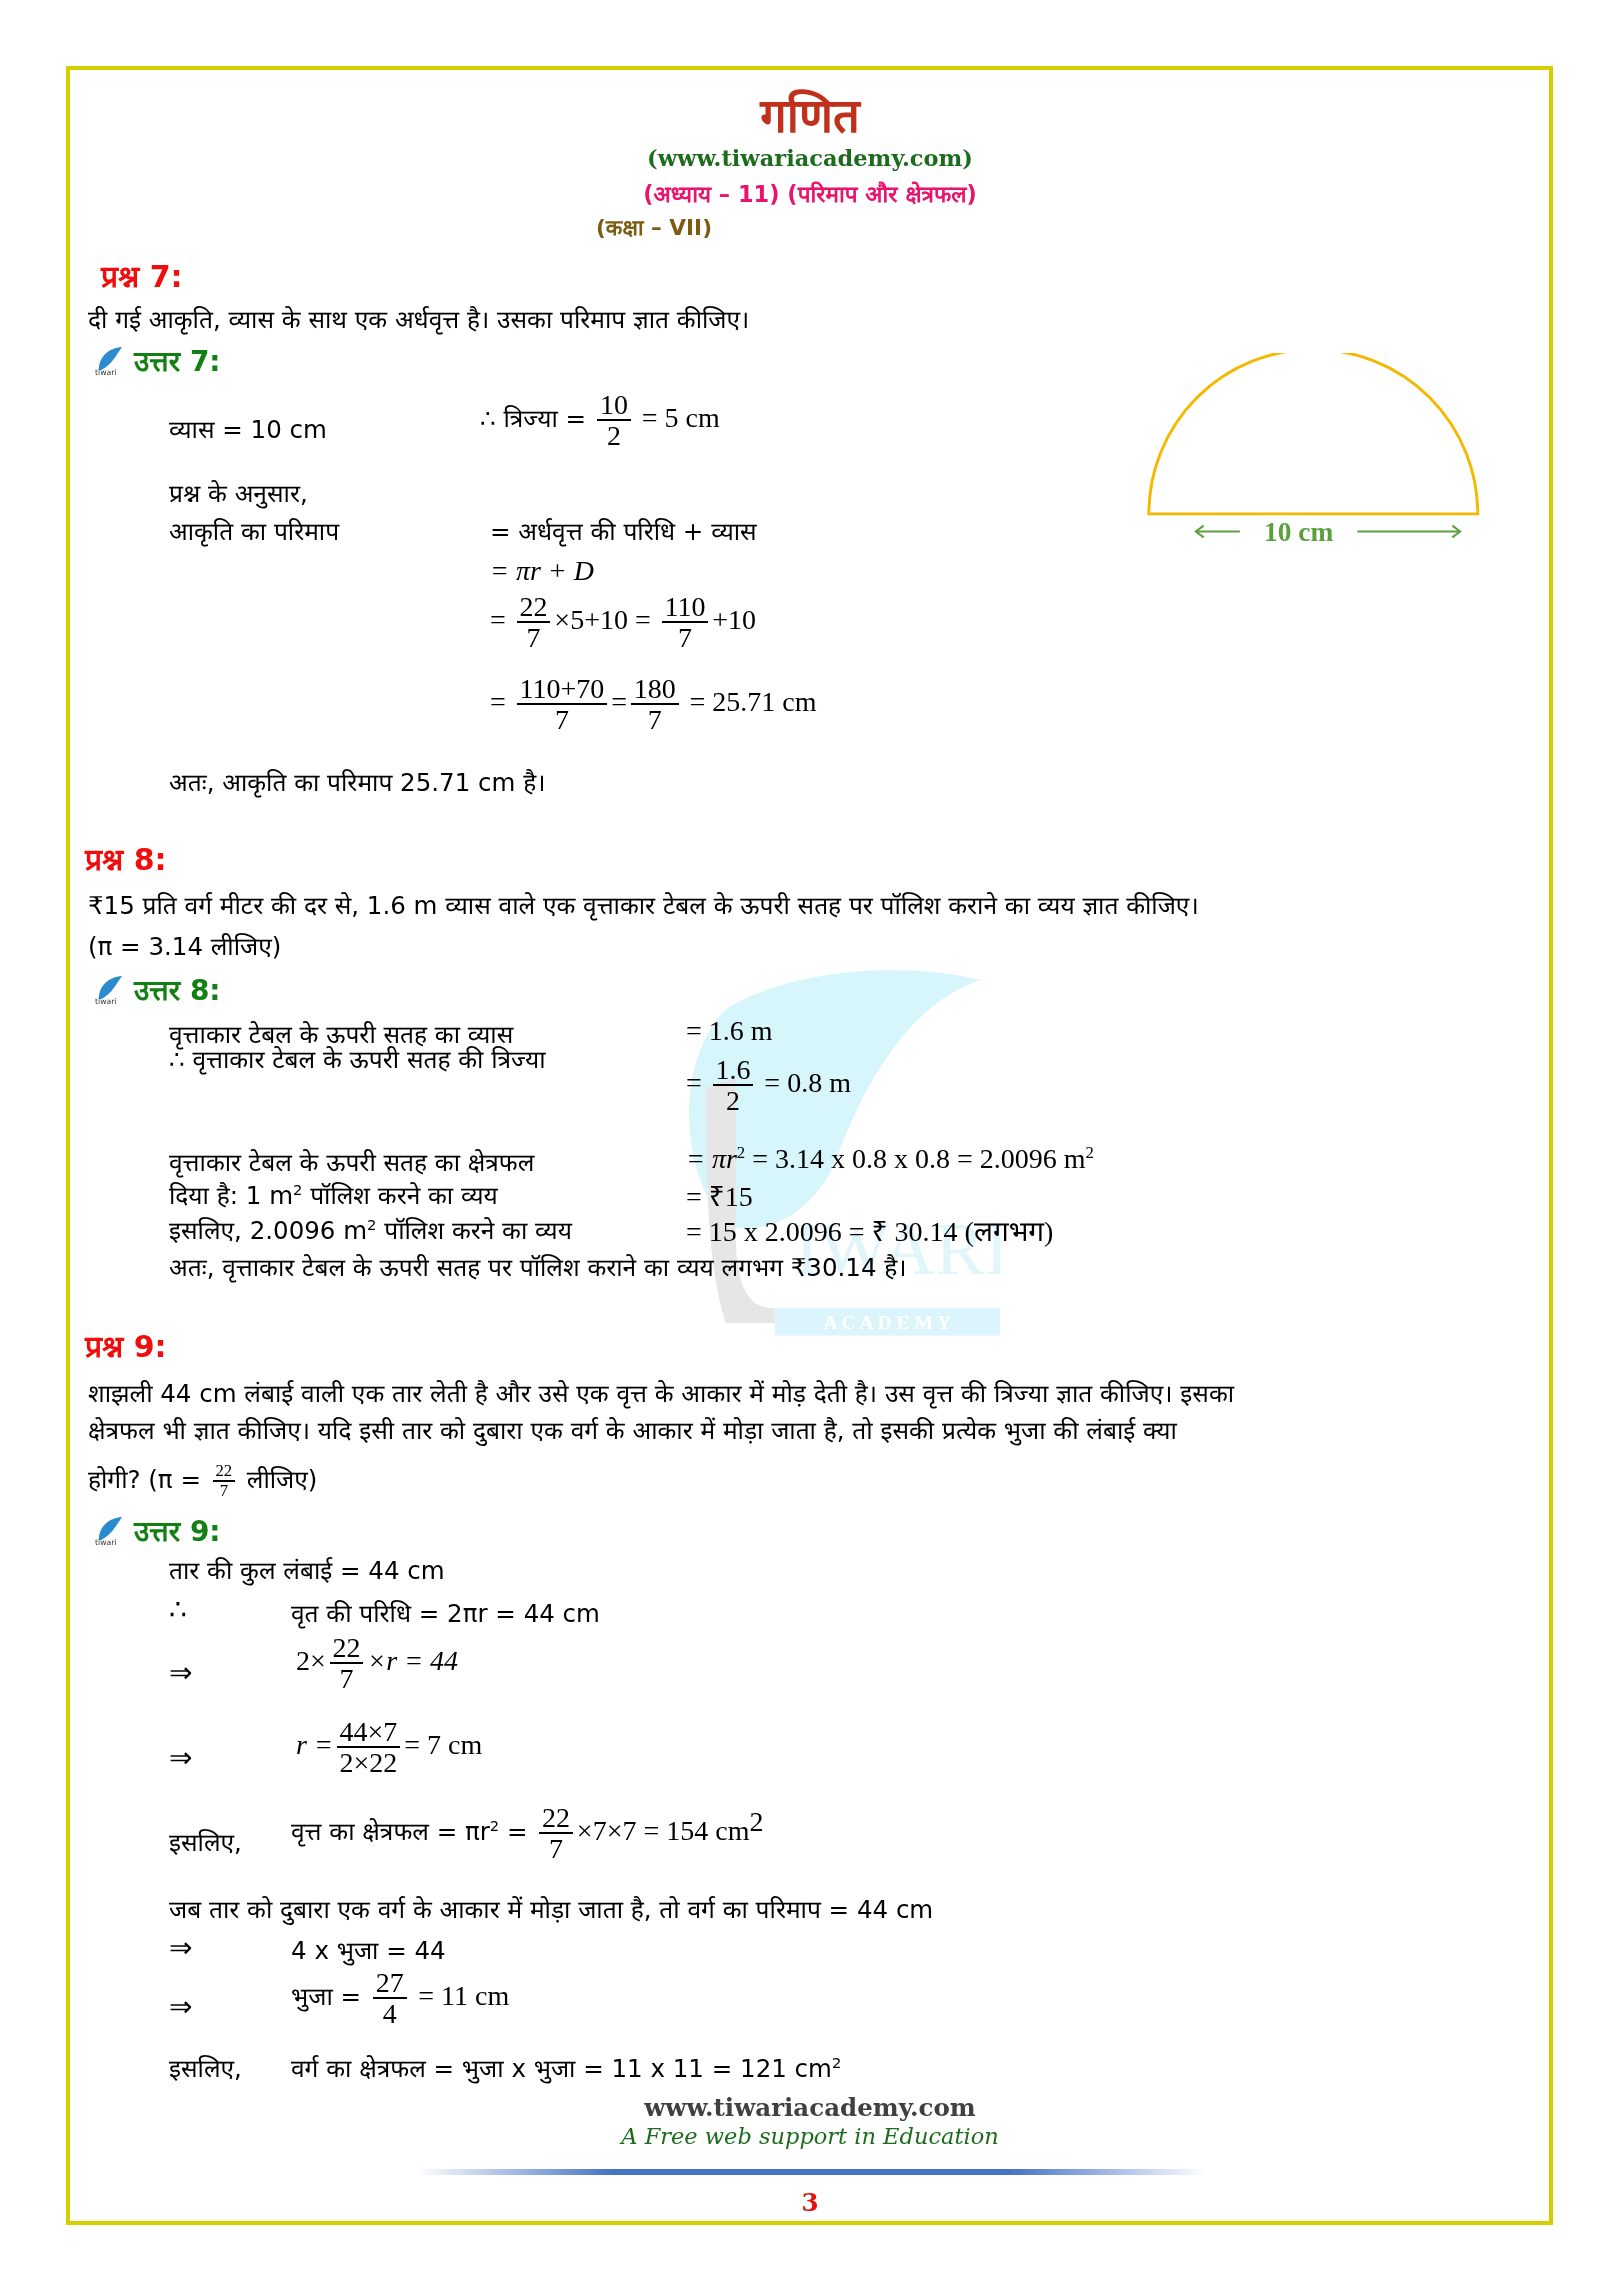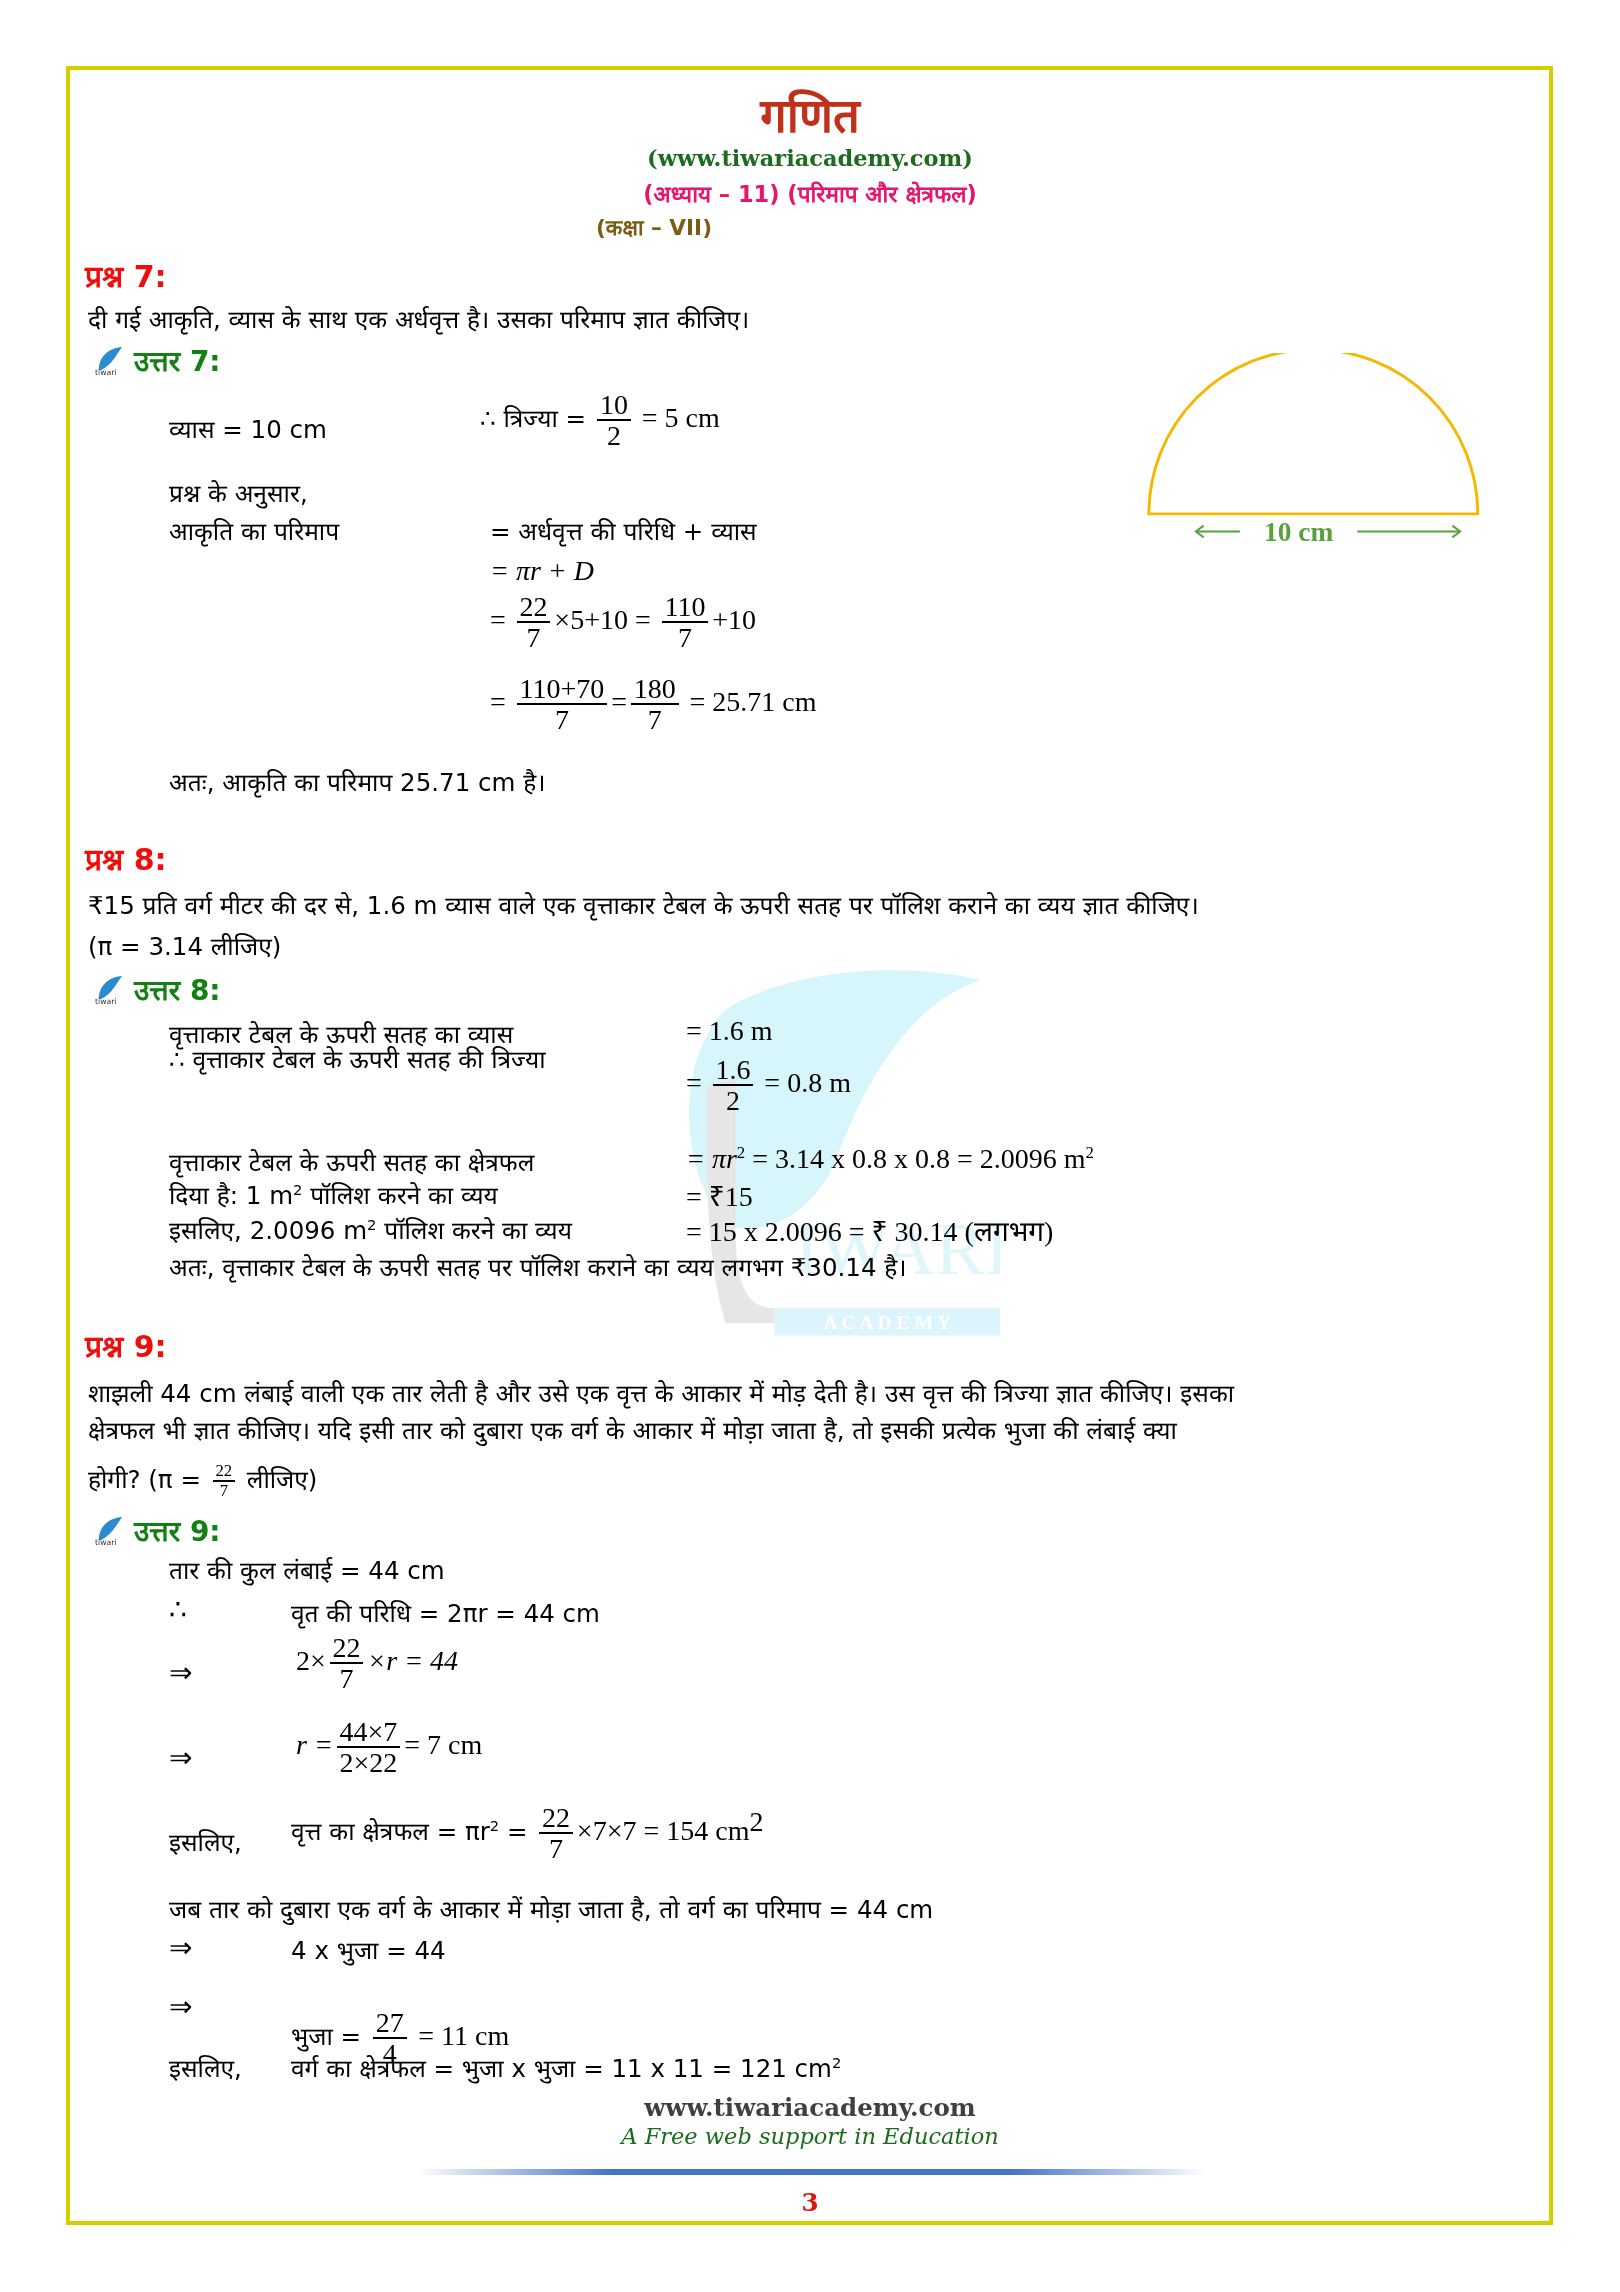--- a/index.html
+++ b/index.html
@@ -45,21 +45,21 @@
   <text x="240" y="310" text-anchor="middle" font-family="Liberation Serif, serif" font-size="76" fill="#e0f6fb">IWARI</text>
   <rect x="110" y="345" width="230" height="28" fill="#dcf4fb"></rect>
   <text x="225" y="366" text-anchor="middle" font-family="Liberation Serif, serif" font-size="20" font-weight="bold" fill="#ffffff">A C A D E M Y</text>
 </svg>
 
 <div class="abs hdr-title">गणित</div>
 <div class="abs hdr-url">(www.tiwariacademy.com)</div>
 <div class="abs hdr-chap">(अध्याय – 11) (परिमाप और क्षेत्रफल)</div>
 <div class="abs hdr-class">(कक्षा  – VII)</div>
 
-<div class="abs q-head" style="top:255px;">प्रश्न 7:</div>
+<div class="abs q-head" style="top:255px;margin-left:16px;">प्रश्न 7:</div>
 <div class="abs txt" style="left:88px; top:302px;">दी गई आकृति, व्यास के साथ एक अर्धवृत्त है। उसका परिमाप ज्ञात कीजिए।</div>
 <svg class="a-icon" style="top:345px;" viewBox="0 0 32 32">
   <path d="M6,26 C6,12 16,3 30,2 C24,10 20,20 8,26 Z" fill="#2a8bd1"></path>
   <text x="2" y="31" font-size="8" font-family="DejaVu Sans, sans-serif" fill="#333">tiwari</text>
 </svg>
 <div class="abs a-head" style="top:341px;">उत्तर 7:</div>
 
 <div class="abs math" style="left:169px; top:412px;">
   <span class="txt">व्यास = 10 cm</span>
 </div>
@@ -187,21 +187,21 @@
       <span class="num">22</span>
       <span class="den">7</span>
     </span><span class="math">×7×7 = 154 cm</span><sup class="math">2</sup>
 </div>
 
 <div class="abs txt" style="left:169px; top:1892px;">जब तार को दुबारा एक वर्ग के आकार में मोड़ा जाता है, तो वर्ग का परिमाप = 44 cm</div>
 <div class="abs math" style="left:169px; top:1931px;">⇒</div>
 <div class="abs txt" style="left:291px; top:1933px;">4 x भुजा = 44</div>
 
 <div class="abs math" style="left:169px; top:1990px;">⇒</div>
-<div class="abs txt" style="left:291px; top:1968px;margin-top:40px;">
+<div class="abs txt" style="left:291px; top:1968px;">
   <span>भुजा =</span>
   <span class="frac math">
       <span class="num">27</span>
       <span class="den">4</span>
     </span>
   <span class="math">= 11 cm</span>
 </div>
 
 <div class="abs txt" style="left:169px; top:2051px;">इसलिए,</div>
 <div class="abs txt" style="left:291px; top:2051px;"><span>वर्ग का क्षेत्रफल = भुजा x भुजा = 11 x 11 = 121 cm</span><sup>2</sup></div>

